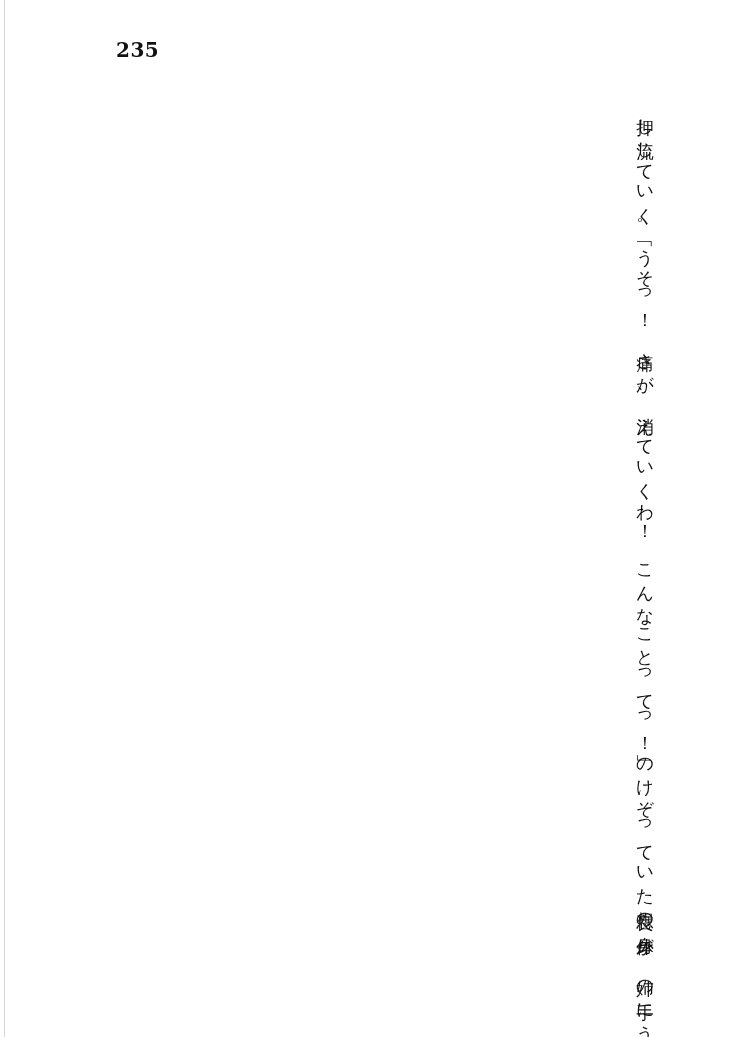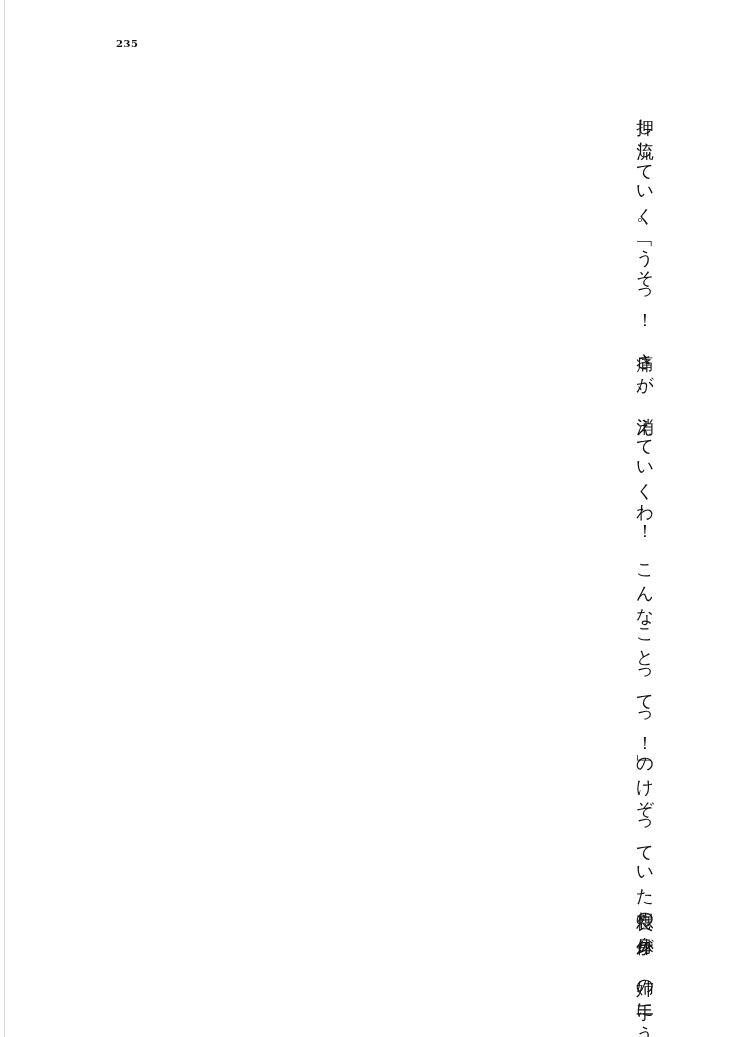--- a/index.html
+++ b/index.html
@@ -22,21 +22,21 @@
     left: 4px;
     top: 0;
     width: 1px;
     height: 1037px;
     background: #d8d8d8;
   }
   .page-number {
     position: absolute;
     top: 38px;
     left: 116px;
-    font-size: 10px;
+    font-size: 20px;
     font-weight: bold;
     letter-spacing: 0.5px;
     font-family: "DejaVu Serif", "Liberation Serif", serif;
     color: #111;
   }
   .body-text {
     position: absolute;
     top: 86px;
     right: 74px;
     left: 96px;

